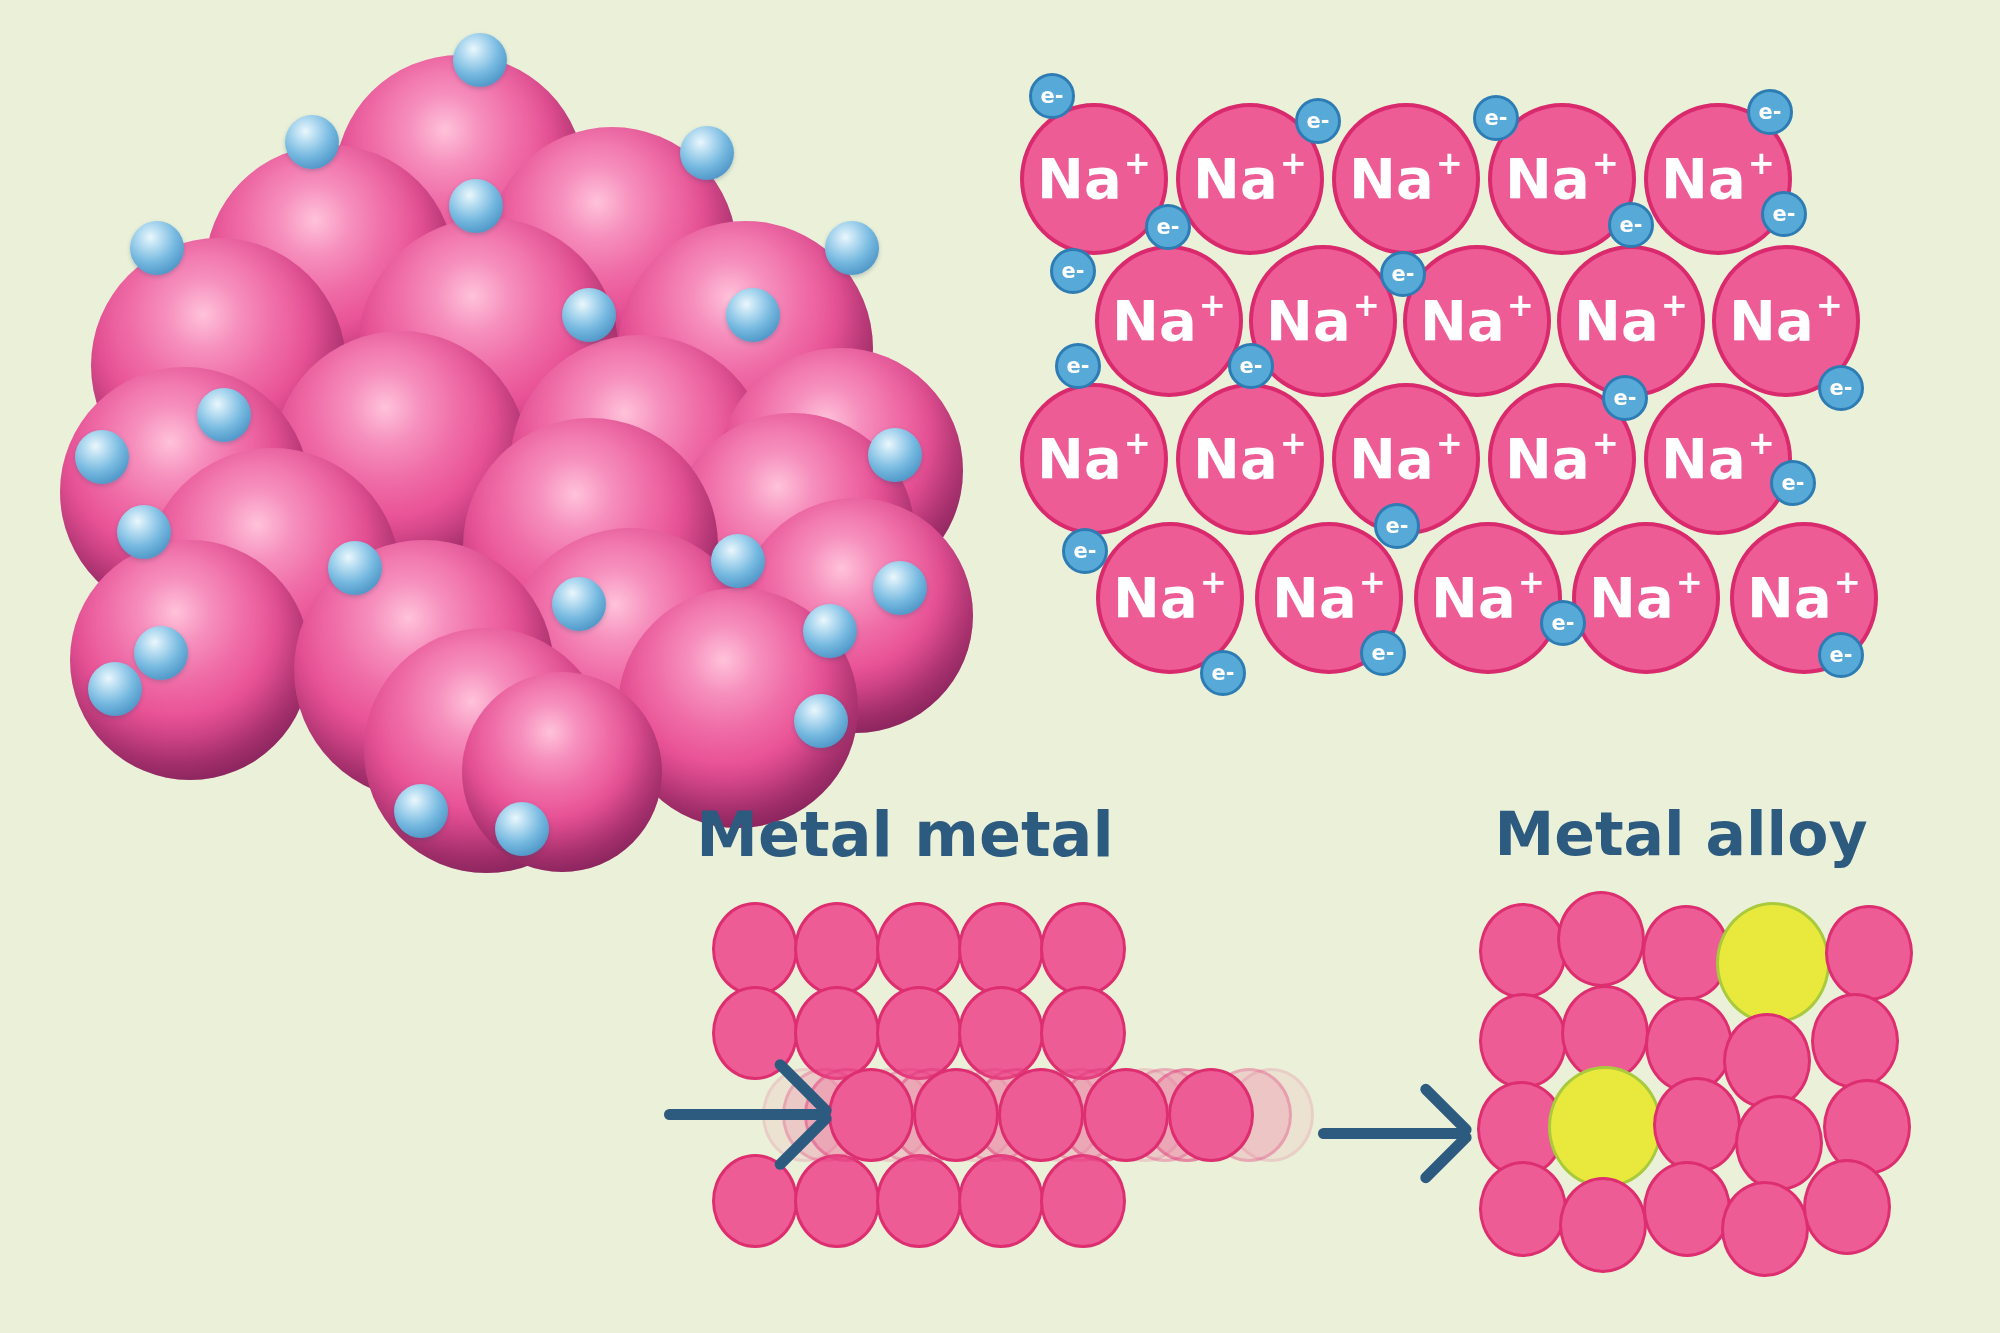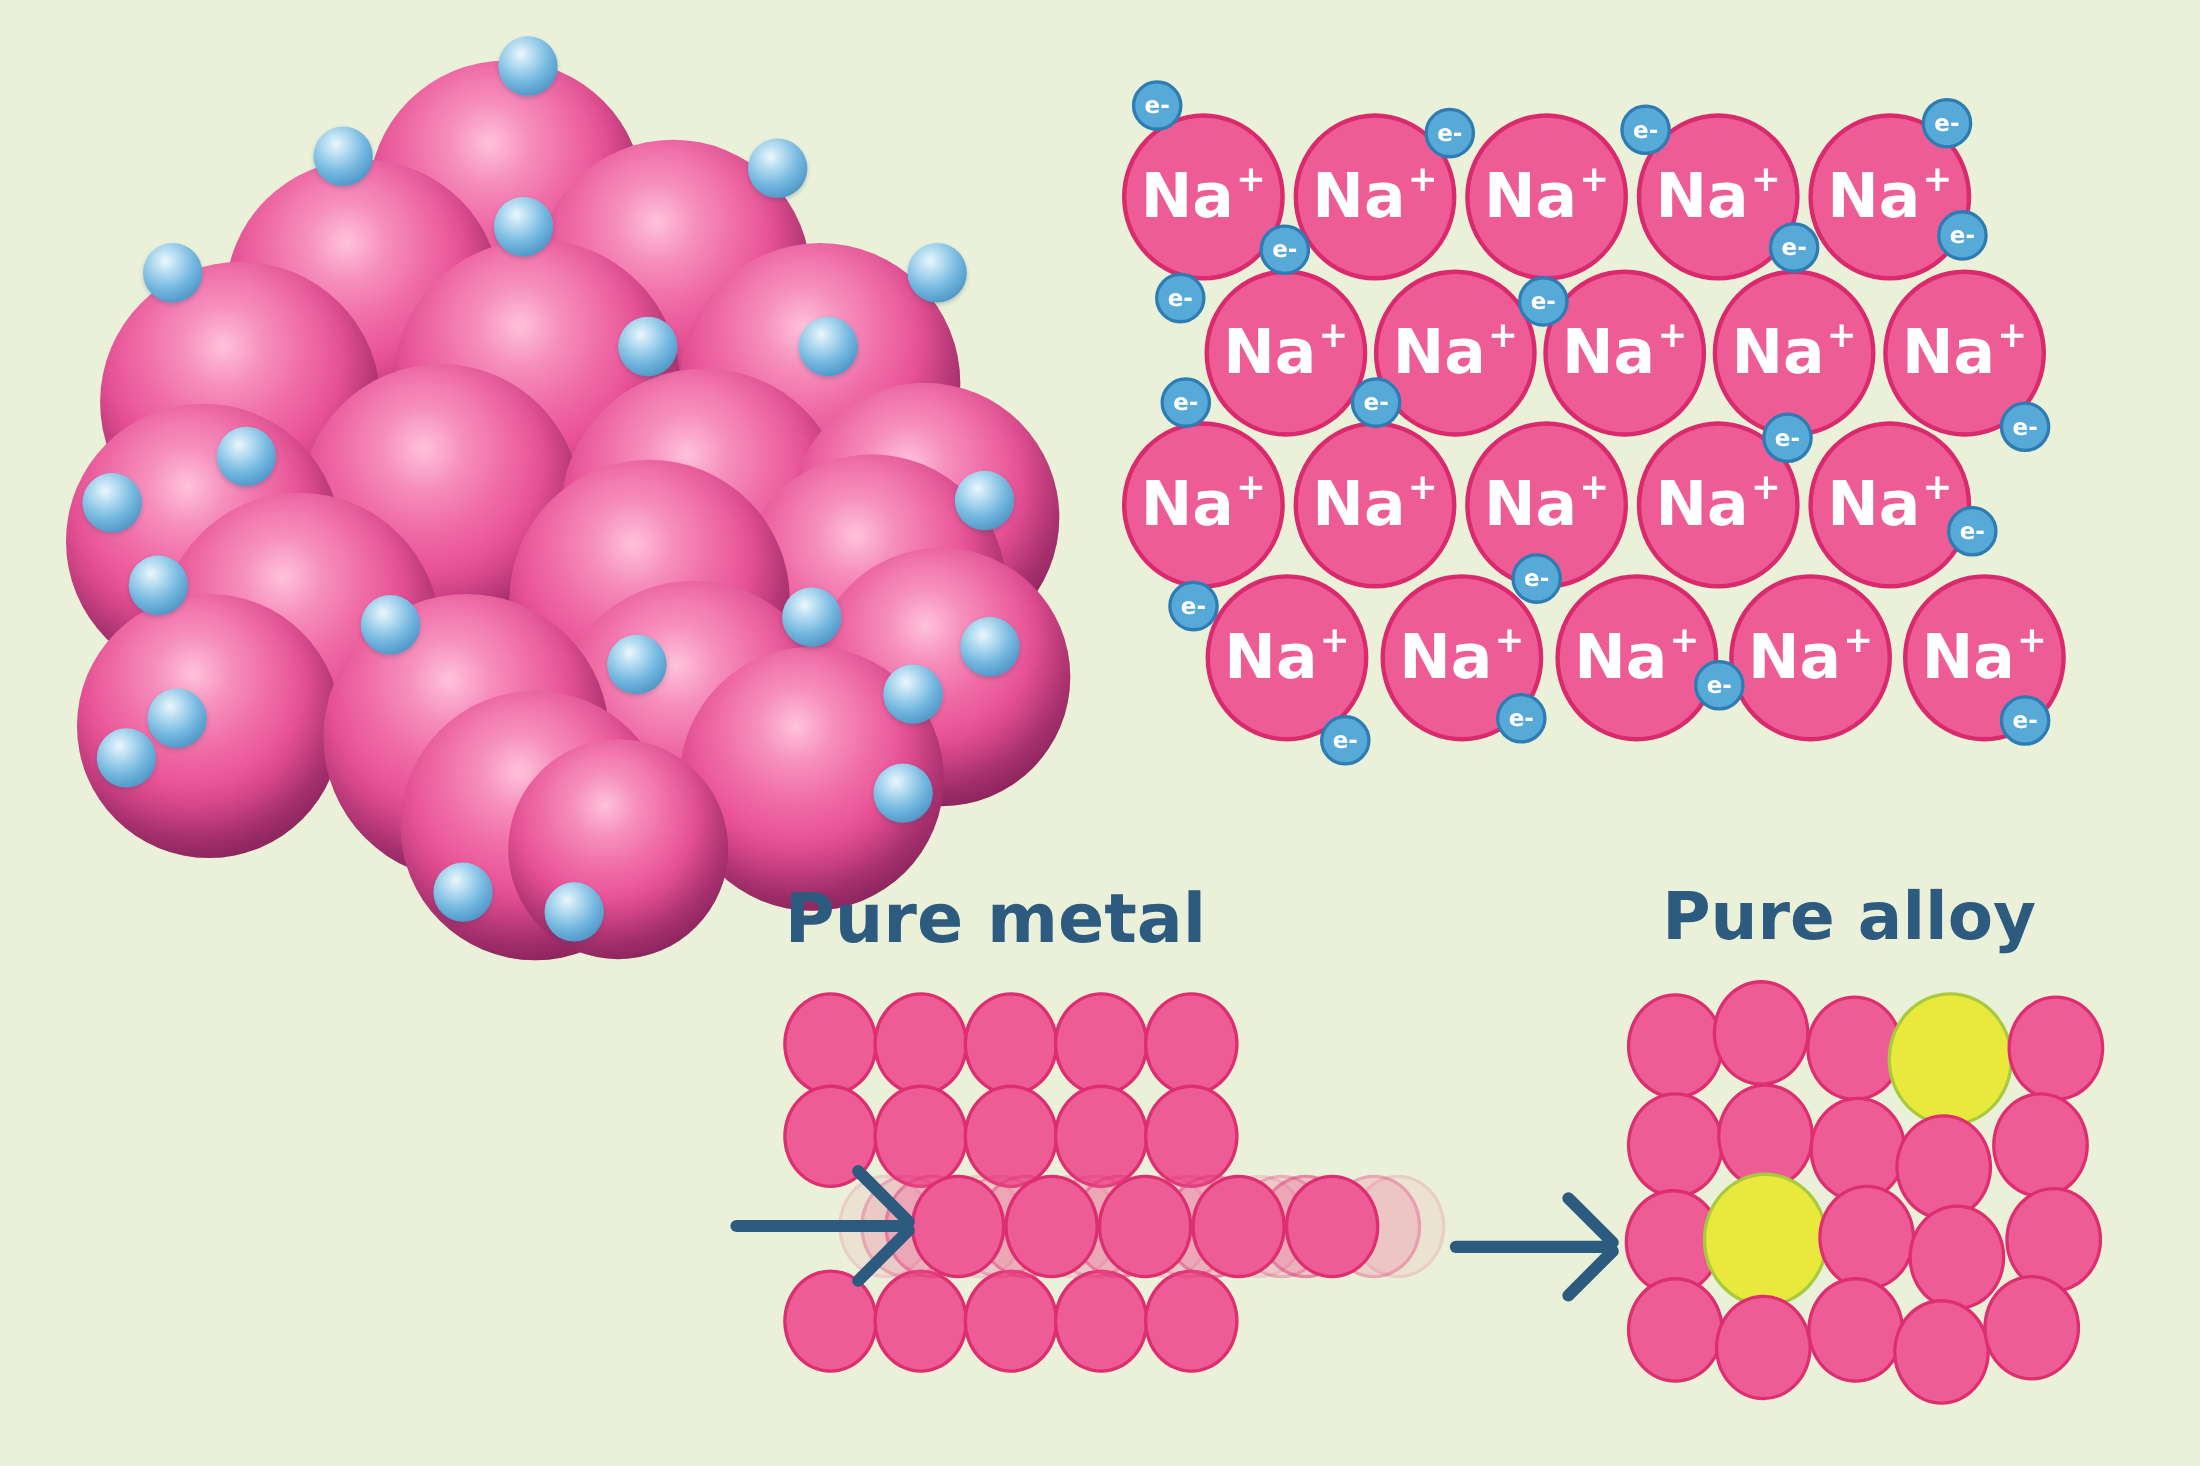--- a/index.html
+++ b/index.html
@@ -235,21 +235,21 @@
       <div class="elec" style="left: 1770px; top: 460px; width: 40px; height: 40px;">e-</div>
       <div class="elec" style="left: 1374px; top: 503px; width: 40px; height: 40px;">e-</div>
       <div class="elec" style="left: 1062px; top: 528px; width: 40px; height: 40px;">e-</div>
       <div class="elec" style="left: 1540px; top: 600px; width: 40px; height: 40px;">e-</div>
       <div class="elec" style="left: 1200px; top: 650px; width: 40px; height: 40px;">e-</div>
       <div class="elec" style="left: 1360px; top: 630px; width: 40px; height: 40px;">e-</div>
       <div class="elec" style="left: 1818px; top: 632px; width: 40px; height: 40px;">e-</div>
     </div>
 
 
-  <div class="title" id="pure-title" style="left: 905px; top: 804px;">Pure metal</div>
+  <div class="title" id="pure-title" style="left: 905px; top: 804px;">Metal metal</div>
   <div class="layer" id="pure">
       <div class="atom" style="left: 712px; top: 902px; width: 80px; height: 88px;"></div>
       <div class="atom" style="left: 794px; top: 902px; width: 80px; height: 88px;"></div>
       <div class="atom" style="left: 876px; top: 902px; width: 80px; height: 88px;"></div>
       <div class="atom" style="left: 958px; top: 902px; width: 80px; height: 88px;"></div>
       <div class="atom" style="left: 1040px; top: 902px; width: 80px; height: 88px;"></div>
       <div class="atom" style="left: 712px; top: 986px; width: 80px; height: 88px;"></div>
       <div class="atom" style="left: 794px; top: 986px; width: 80px; height: 88px;"></div>
       <div class="atom" style="left: 876px; top: 986px; width: 80px; height: 88px;"></div>
       <div class="atom" style="left: 958px; top: 986px; width: 80px; height: 88px;"></div>
@@ -279,21 +279,21 @@
       <div class="atom" style="left: 828px; top: 1068px; width: 80px; height: 88px;"></div>
       <div class="atom" style="left: 913px; top: 1068px; width: 80px; height: 88px;"></div>
       <div class="atom" style="left: 998px; top: 1068px; width: 80px; height: 88px;"></div>
       <div class="atom" style="left: 1083px; top: 1068px; width: 80px; height: 88px;"></div>
       <div class="atom" style="left: 1168px; top: 1068px; width: 80px; height: 88px;"></div>
       <div class="ashaft" style="left: 664px; top: 1108.5px; width: 160px; height: 11px;"></div>
       <div class="aarm" style="left: 754px; top: 1108.5px; width: 76px; height: 11px; transform-origin: 100% 50%; transform: rotate(45deg);"></div>
       <div class="aarm" style="left: 754px; top: 1108.5px; width: 76px; height: 11px; transform-origin: 100% 50%; transform: rotate(-45deg);"></div>
     </div>
 
-  <div class="title" id="alloy-title" style="left: 1681px; top: 804px;">Pure alloy</div>
+  <div class="title" id="alloy-title" style="left: 1681px; top: 804px;">Metal alloy</div>
   <div class="layer" id="alloy">
       <div class="atom" style="left: 1479px; top: 903px; width: 82px; height: 90px;"></div>
       <div class="atom" style="left: 1557px; top: 891px; width: 82px; height: 90px;"></div>
       <div class="atom" style="left: 1642px; top: 905px; width: 82px; height: 90px;"></div>
       <div class="atom yellow" style="left: 1716px; top: 902px; width: 108px; height: 116px;"></div>
       <div class="atom" style="left: 1825px; top: 905px; width: 82px; height: 90px;"></div>
       <div class="atom" style="left: 1479px; top: 993px; width: 82px; height: 90px;"></div>
       <div class="atom" style="left: 1561px; top: 985px; width: 82px; height: 90px;"></div>
       <div class="atom" style="left: 1645px; top: 997px; width: 82px; height: 90px;"></div>
       <div class="atom" style="left: 1723px; top: 1013px; width: 82px; height: 90px;"></div>

